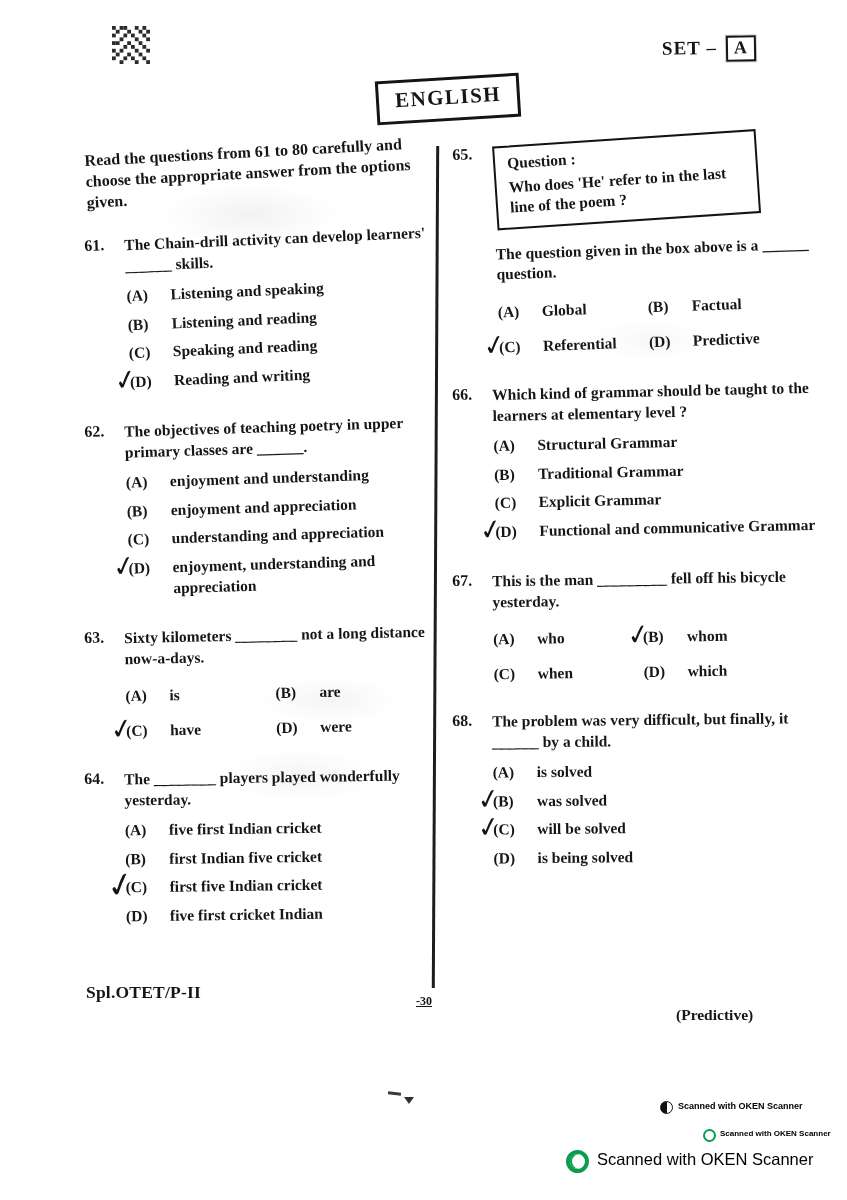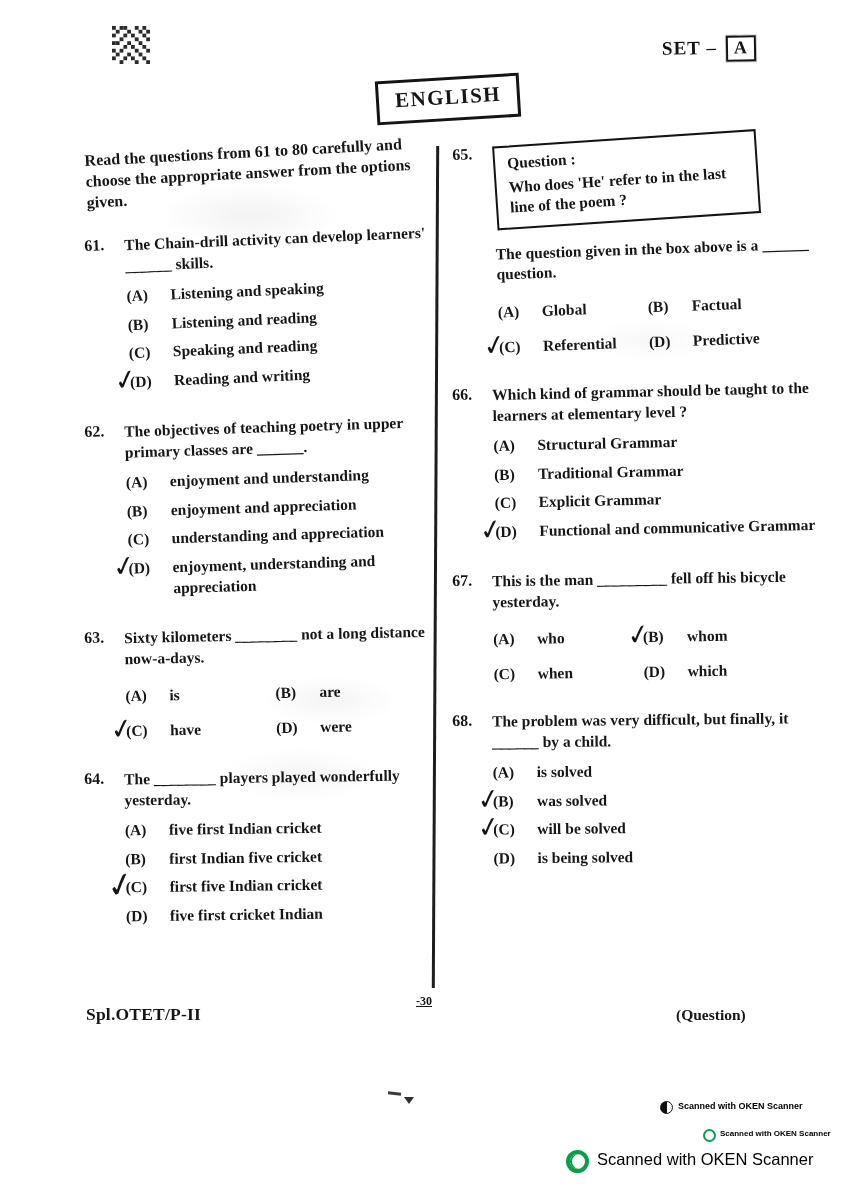--- a/index.html
+++ b/index.html
@@ -51,21 +51,21 @@
   .tick { position:absolute; left:-15px; top:-9px; font-size:25px; font-weight:400;
     font-family:"DejaVu Sans",sans-serif; color:#141414;
     transform:rotate(-8deg) scale(1.05,1.15); pointer-events:none; }
   .tick-big { font-size:31px; top:-13px; left:-18px; transform:rotate(-12deg) scale(1.05,1.1); }
 
   .qbox { border:2.5px solid #141414; padding:6px 12px 9px; width:236px;
     transform:rotate(-1.8deg); transform-origin:left top; margin:2px 0 14px; background:#fff; }
   .qbox-title { margin-bottom:3px; }
 
   
-  .footer-code { position:absolute; left:86px; top:1004px; font-size:17.5px; font-weight:700; letter-spacing:.2px; }
+  .footer-code { position:absolute; left:86px; top:982px; font-size:17.5px; font-weight:700; letter-spacing:.2px; }
   .footer-page { position:absolute; left:416px; top:994px; font-size:12px; font-weight:700;text-decoration:underline; }
   .footer-continued { position:absolute; left:676px; top:1006px; font-size:15.5px; font-weight:700; }
 
   
   .scan-mark { position:absolute; display:flex; align-items:flex-start; color:#000;
     font-family:"Liberation Sans","DejaVu Sans",sans-serif; white-space:nowrap; }
   .scan-mark-1 { left:660px; top:1101px; font-size:9px;  font-weight:700; gap:5px; }
   .scan-mark-2 { left:703px; top:1129px; font-size:8px;  font-weight:700; gap:4px; }
   .scan-mark-3 { left:566px; top:1150px; font-size:16.5px; font-weight:400; gap:8px; }
   .oken-logo { display:inline-block; border-radius:50%; flex:none; }
@@ -353,21 +353,21 @@
             <span class="opt-text">is being solved</span>
           </div>
         </div>
       </div>
     </div>
 
   </div>
 
   <div class="footer-code">Spl.OTET/P-II</div>
   <div class="footer-page">-30</div>
-  <div class="footer-continued">(Question)</div>
+  <div class="footer-continued">(Predictive)</div>
 
   <div class="artifact">
     <div class="a1"></div>
       <div class="a2"></div>
   </div>
 
   <div class="scan-mark scan-mark-1">
     <span class="oken-logo logo-mono"></span>
     <span class="scan-text">Scanned with OKEN Scanner</span>
   </div>

